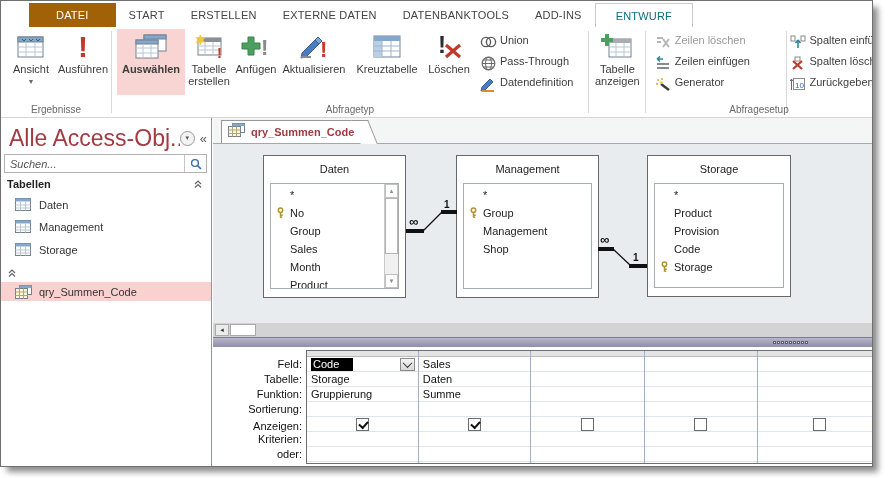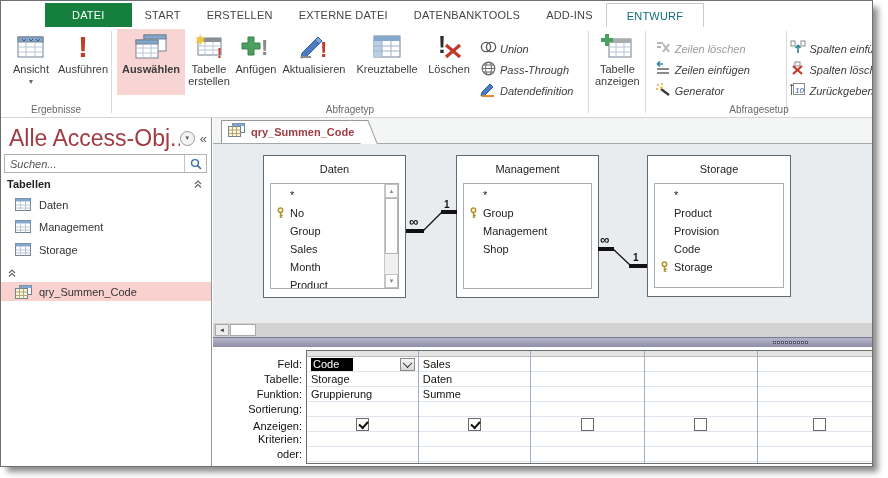--- a/index.html
+++ b/index.html
@@ -4,36 +4,36 @@
 <style>
   * { margin:0; padding:0; box-sizing:border-box; }
   html,body { width:888px; height:478px; background:#fff; font-family:"Liberation Sans", sans-serif; overflow:hidden; }
   .stage { position:relative; width:888px; height:478px; }
   .win { position:absolute; left:0; top:0; width:873px; height:467px; background:#fff;
          border:1px solid #6f6f6f; box-shadow:6px 6px 6px -1px rgba(0,0,0,.45); overflow:hidden; }
 
   
   .tabrow { position:absolute; left:0; top:0; width:100%; height:26px; background:#fff; display:flex; align-items:stretch; padding-left:28px; }
   .rtab { font-size:11px; color:#444; display:flex; align-items:center; padding:0 13px; margin-top:2px; letter-spacing:.2px; cursor:default; }
-  .rtab.file { background:#15803d; color:#fff; padding:0 27px;margin-left:16px; }
+  .rtab.file { background:#a16207; color:#fff; padding:0 27px; }
   .rtab.active { color:#0e6d81; background:#fff; border:1px solid #cbcbcb; border-bottom:none; padding:0 20px; }
 
   
   .ribbon { position:absolute; left:0; top:26px; width:100%; height:91px; background:#fff; border-bottom:1px solid #d5d5d5; }
   .rgroup { position:absolute; top:0; height:90px; }
   .rgroup .glabel { position:absolute; bottom:2px; left:0; right:0; text-align:center; font-size:10px; color:#696969; }
   .gsep { position:absolute; top:4px; bottom:4px; width:1px; background:#d9d9d9; }
   .bigrow { display:flex; align-items:flex-start; height:68px; padding-top:2px; }
   .bb { display:flex; flex-direction:column; align-items:center; justify-content:flex-start; height:66px; padding:2px 2px 0 2px; cursor:default; }
   .bb .ic { height:32px; display:flex; align-items:center; justify-content:center; }
   .bb .bl { font-size:11px; color:#3d3d3d; line-height:12px; text-align:center; white-space:pre-line; }
   .bb.hl { background:#f8d5d2; }
   .bb .drop { font-size:8px; color:#666; line-height:9px; margin-top:2px; }
   .smallstack { display:flex; flex-direction:column; justify-content:flex-start; padding-top:5px; }
-  .sb { display:flex; align-items:flex-end; height:21px; font-size:11px; color:#3d3d3d; white-space:nowrap; cursor:default;font-style:italic; }
+  .sb { display:flex; align-items:flex-start; height:21px; font-size:11px; color:#3d3d3d; white-space:nowrap; cursor:default; }
   .sb .sic { width:18px; height:16px; display:flex; align-items:center; justify-content:center; margin-right:3px; }
   .sb.disabled { color:#9b9b9b; }
   .exc { font-weight:bold; color:#c23a2b; }
   .exc.big { font-size:30px; line-height:30px; }
 
   
   .nav { position:absolute; left:0; top:117px; width:211px; bottom:0; background:#fff; border-right:1px solid #8f959b; }
   .nav-title { position:absolute; left:8px; top:5px; right:4px; height:30px; display:flex; align-items:center; }
   .nav-title .t { font-size:23px; color:#a23b42; flex:1; white-space:nowrap; overflow:hidden; }
   .nav-title .circ { width:15px; height:15px; border:1px solid #9a9a9a; border-radius:50%; background:#f3f3f3;
@@ -98,21 +98,21 @@
 </head>
 <body>
 
 <div class="stage">
 <div class="win">
 
   <div class="tabrow">
     <div class="rtab file">DATEI</div>
     <div class="rtab">START</div>
     <div class="rtab">ERSTELLEN</div>
-    <div class="rtab">EXTERNE DATEI</div>
+    <div class="rtab">EXTERNE DATEN</div>
     <div class="rtab">DATENBANKTOOLS</div>
     <div class="rtab">ADD-INS</div>
     <div class="rtab active">ENTWURF</div>
   </div>
 
   <div class="ribbon">
 
     <div class="rgroup" style="left:0;width:110px;">
       <div class="bigrow" style="padding-left:4px;">
         <div class="bb" style="width:52px;">

